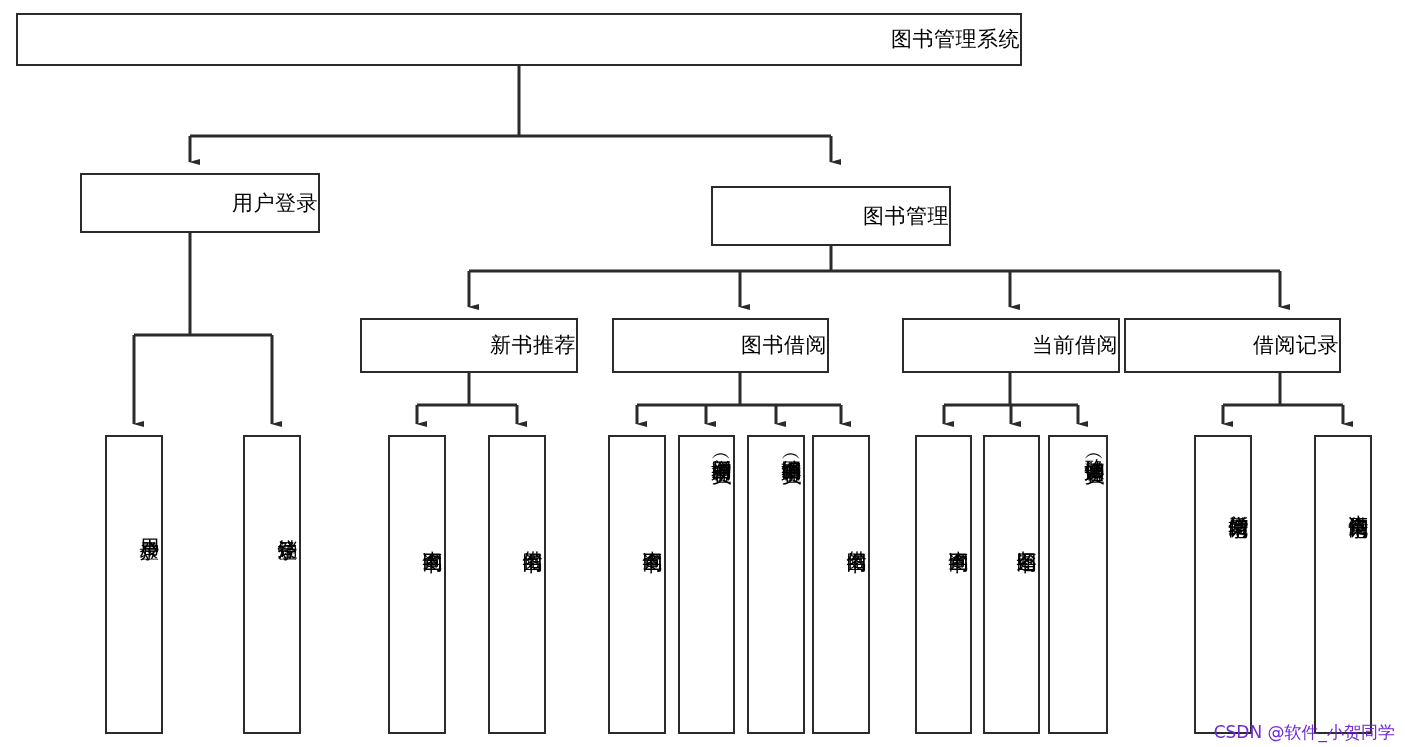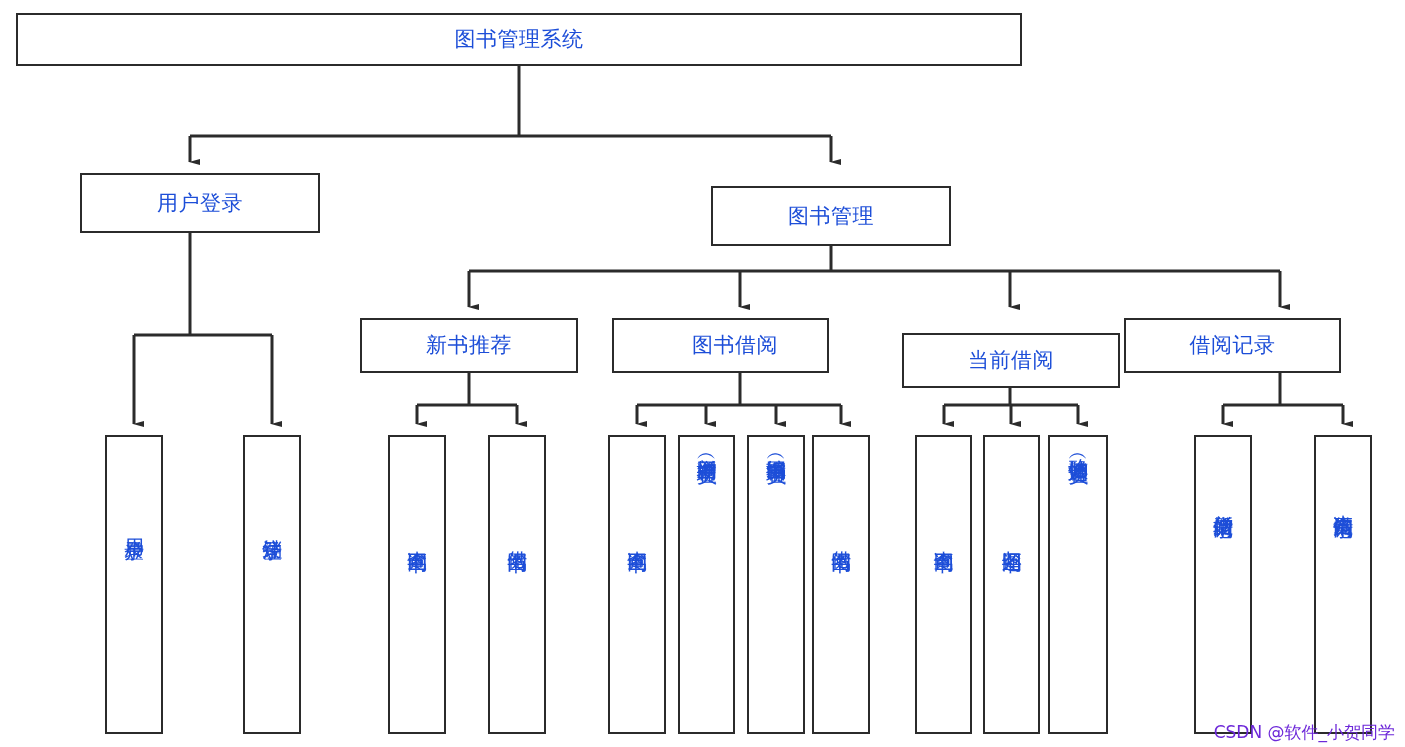--- a/index.html
+++ b/index.html
@@ -24,22 +24,22 @@
     height: 747px;
     pointer-events: none;
   }
   .node {
     position: absolute;
     box-sizing: border-box;
     background: #ffffff;
     border: 2px solid #2b2b2b;
     display: flex;
     align-items: center;
-    justify-content: center;
-    color: #1d4ed8;
+    justify-content: flex-end;
+    color: #000000;
     z-index: 2;
   }
   .node .label {
     display: block;
     text-align: center;
     line-height: 1.15;
     white-space: nowrap;
   }
   
   .node.horiz .label {
@@ -151,21 +151,21 @@
   </div>
 
   <div class="node horiz" style="left:360px; top:318px; width:218px; height:55px;">
     <span class="label">新书推荐</span>
   </div>
 
   <div class="node horiz" style="left:612px; top:318px; width:217px; height:55px;padding-left:29px;">
     <span class="label">图书借阅</span>
   </div>
 
-  <div class="node horiz" style="left:902px; top:333px; width:218px; height:55px;">
+  <div class="node horiz" style="left:902px; top:318px; width:218px; height:55px;">
     <span class="label">当前借阅</span>
   </div>
 
   <div class="node horiz" style="left:1124px; top:318px; width:217px; height:55px;">
     <span class="label">借阅记录</span>
   </div>
 
   <div class="node vert mid2" style="left:105px; top:435px; width:58px; height:299px;">
     <span class="label">用户登录</span>
   </div>

